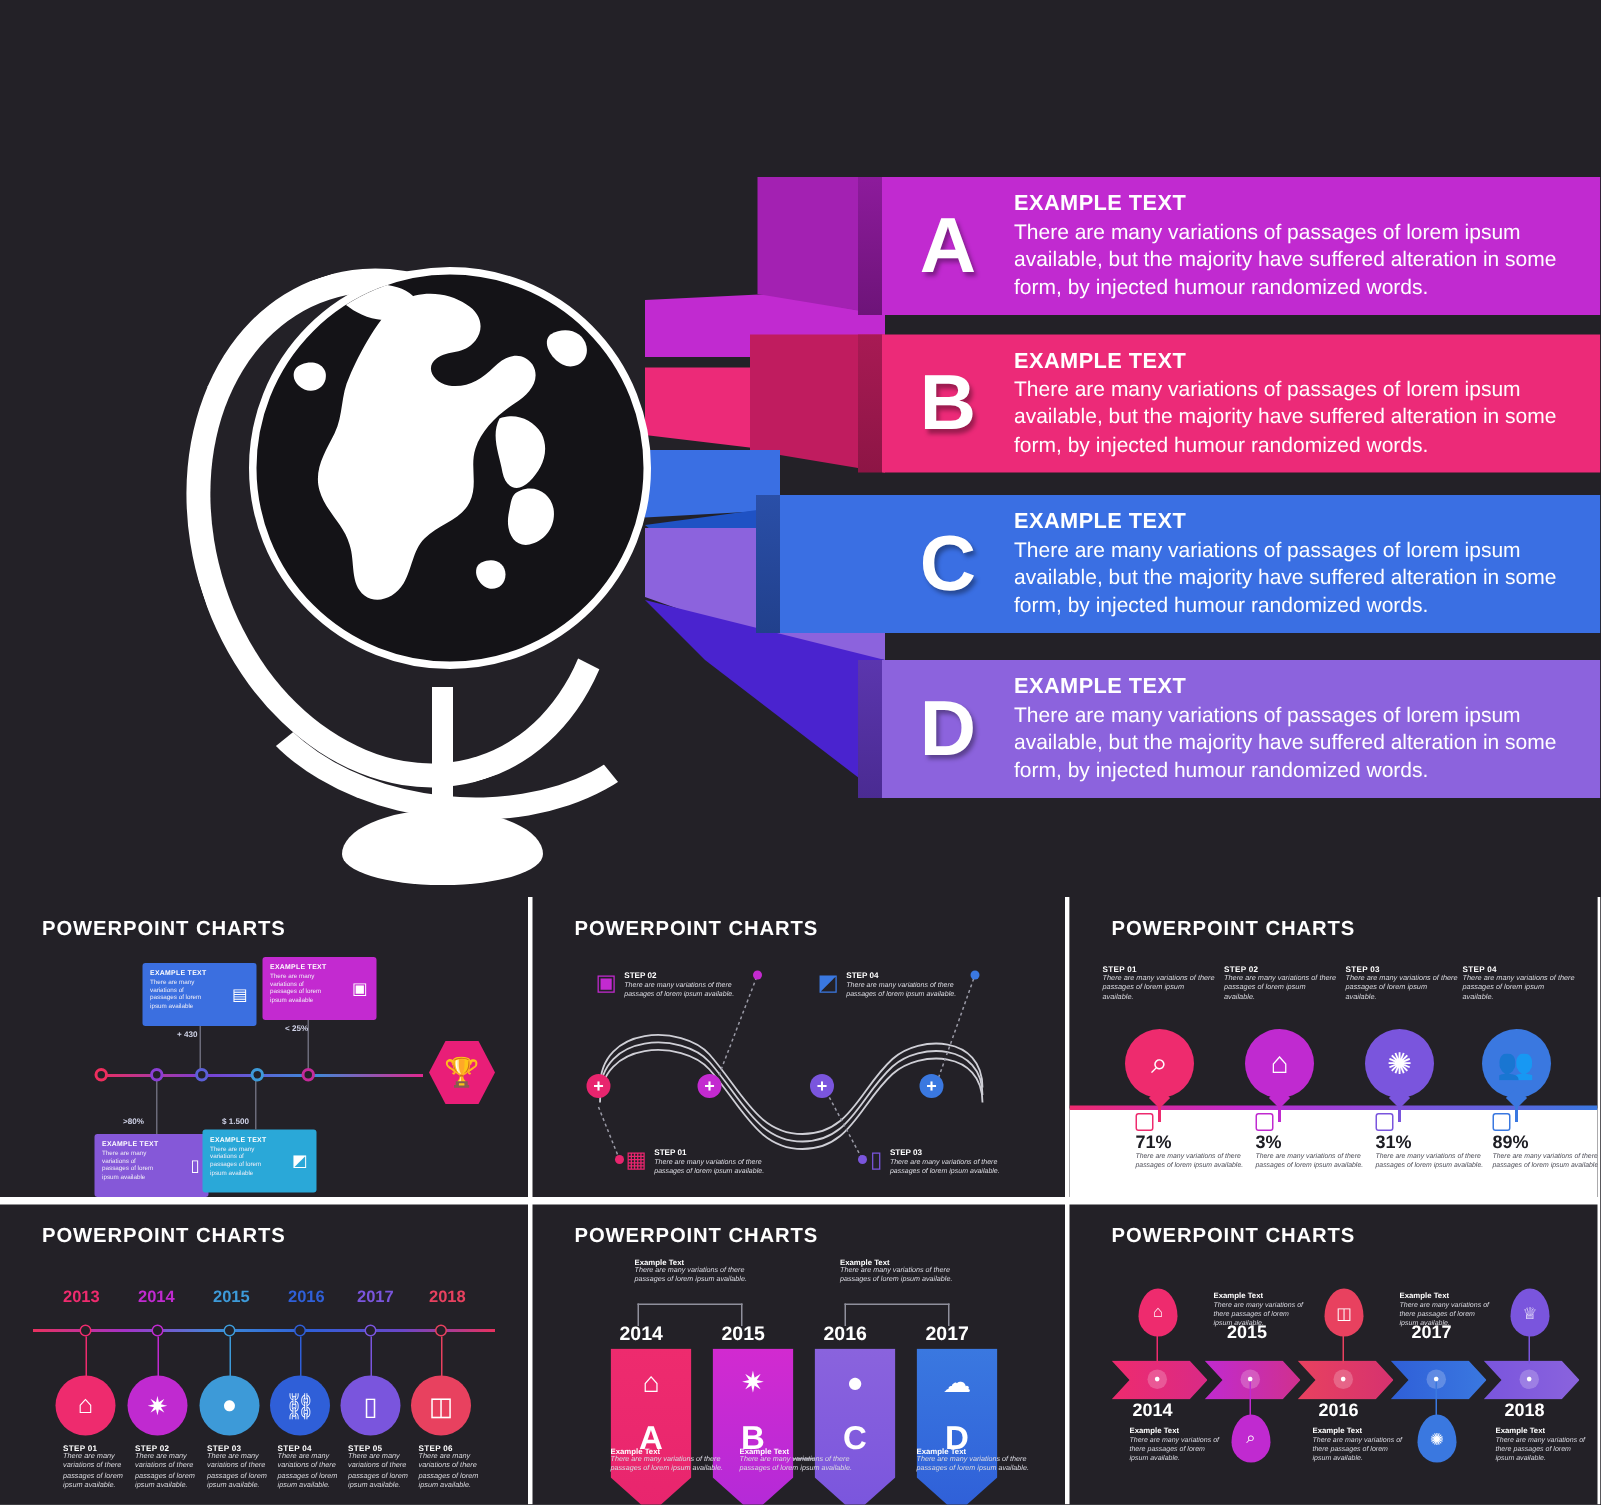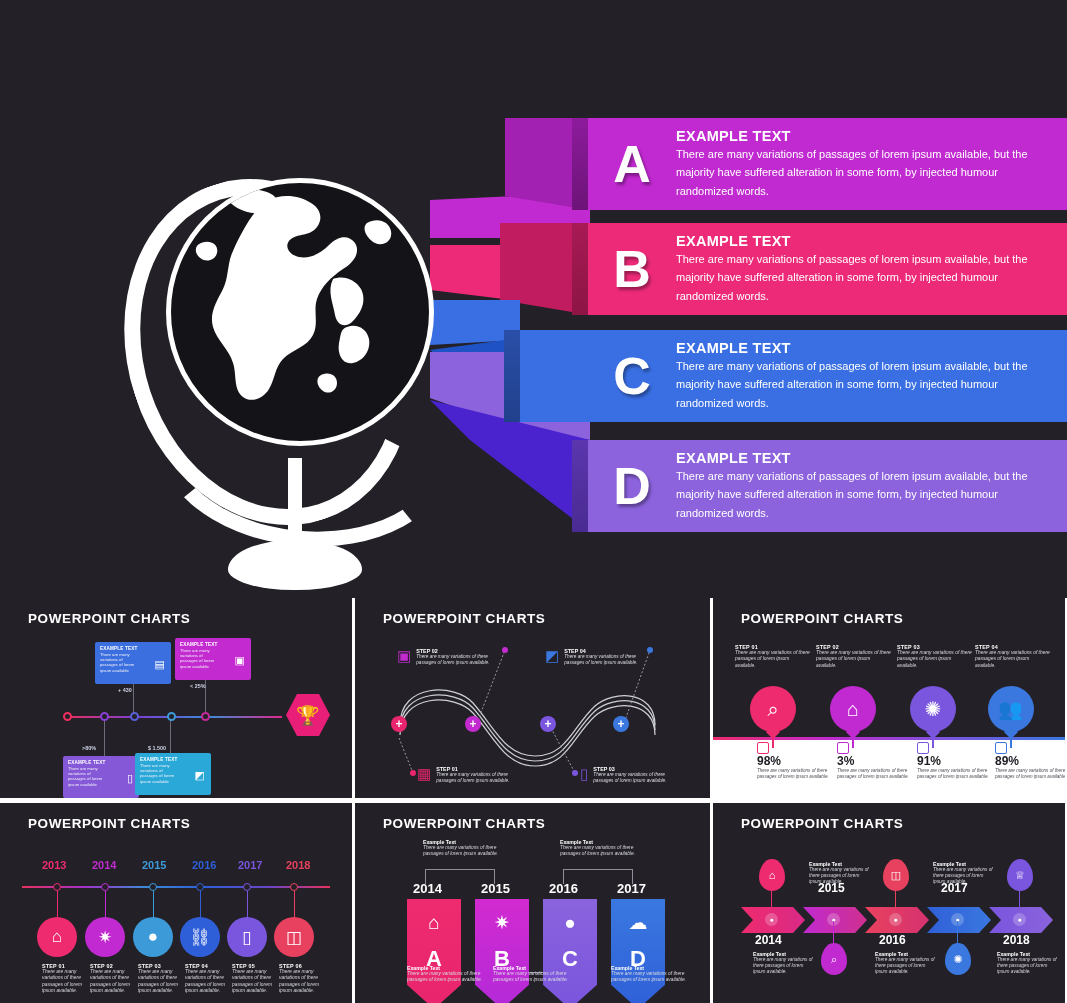--- a/index.html
+++ b/index.html
@@ -50,21 +50,21 @@
     position:absolute;left:-16px;top:0;width:16px;height:100%;
   }
   .banner .letter{
     width:88px;flex:0 0 88px;text-align:center;
     font-size:52px;font-weight:bold;line-height:1;
     text-shadow:2px 3px 3px rgba(0,0,0,.35);
     font-family:"Liberation Sans", sans-serif;
   }
   .banner .body{flex:1 1 auto;padding-right:14px;}
   .banner .b-title{font-size:14.5px;font-weight:bold;letter-spacing:.3px;margin-bottom:1px;}
-  .banner .b-desc{font-size:11px;line-height:18.5px;}
+  .banner .b-desc{font-size:14px;line-height:18.5px;}
 
   #bannerA{left:588px;top:118px;width:479px;height:92px;background:#c12ad0;}
   #bannerA .fold{background:linear-gradient(to bottom,#8d1b9c,#6d1478);}
   #bannerB{left:588px;top:223px;width:479px;height:92px;background:#ec2a78;}
   #bannerB .fold{background:linear-gradient(to bottom,#a81a54,#8d1545);}
   #bannerC{left:520px;top:330px;width:547px;height:92px;background:#3a6fe3;}
   #bannerC .fold{background:linear-gradient(to bottom,#2a4fa8,#21408c);}
   #bannerD{left:588px;top:440px;width:479px;height:92px;background:#8c63dd;}
   #bannerD .fold{background:linear-gradient(to bottom,#5b36ae,#4a2b92);}
 
@@ -376,31 +376,31 @@
         <div class="pin" style="background:#3a78e0;">👥</div>
       </div>
 
       <div class="stem" style="left:59px;top:132px;background:#ee2b6e;"></div>
       <div class="stem" style="left:139px;top:132px;background:#c02ad0;"></div>
       <div class="stem" style="left:219px;top:132px;background:#7a55dd;"></div>
       <div class="stem" style="left:297px;top:132px;background:#3a78e0;"></div>
 
       <div style="position:absolute;left:44px;top:144px;width:80px;">
         <div class="cal" style="border-color:#ee2b6e;"></div>
-        <div class="pct">98%</div>
+        <div class="pct">71%</div>
         <div class="wbody">There are many variations of there passages of lorem ipsum available.</div>
       </div>
       <div style="position:absolute;left:124px;top:144px;width:80px;">
         <div class="cal" style="border-color:#c02ad0;"></div>
         <div class="pct">3%</div>
         <div class="wbody">There are many variations of there passages of lorem ipsum available.</div>
       </div>
       <div style="position:absolute;left:204px;top:144px;width:80px;">
         <div class="cal" style="border-color:#7a55dd;"></div>
-        <div class="pct">91%</div>
+        <div class="pct">31%</div>
         <div class="wbody">There are many variations of there passages of lorem ipsum available.</div>
       </div>
       <div style="position:absolute;left:282px;top:144px;width:80px;">
         <div class="cal" style="border-color:#3a78e0;"></div>
         <div class="pct">89%</div>
         <div class="wbody">There are many variations of there passages of lorem ipsum available.</div>
       </div>
     </div>
 
     <div class="panel p4">

